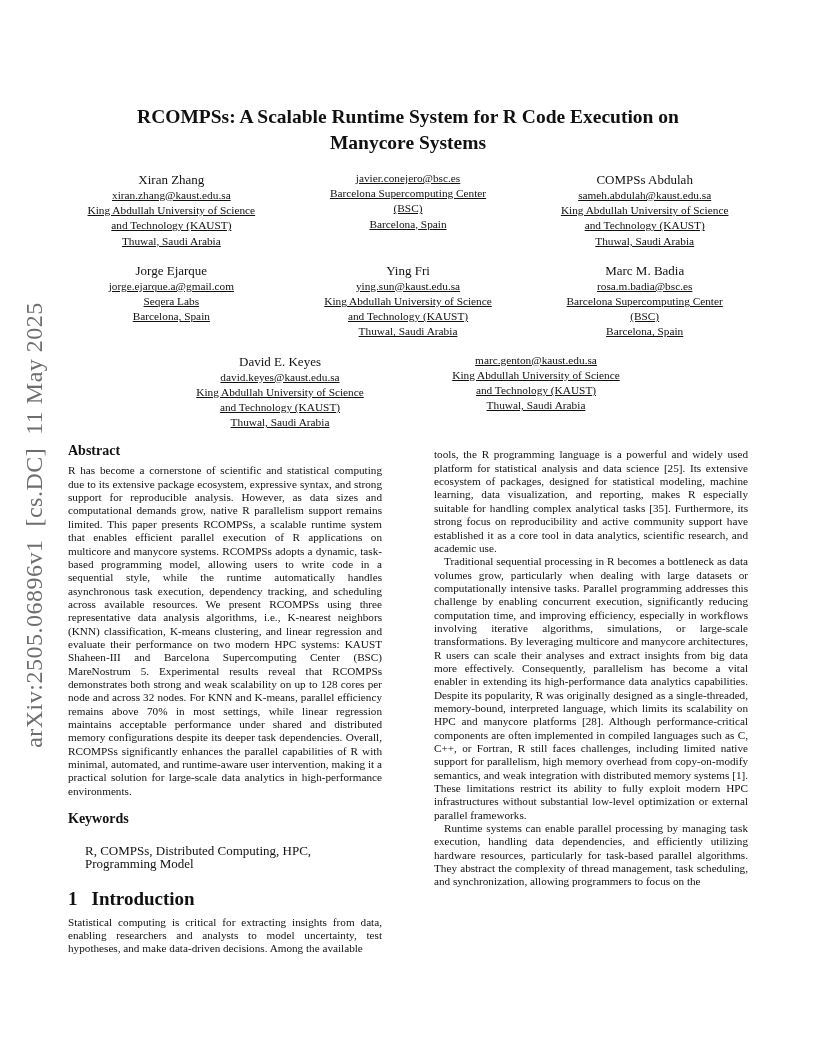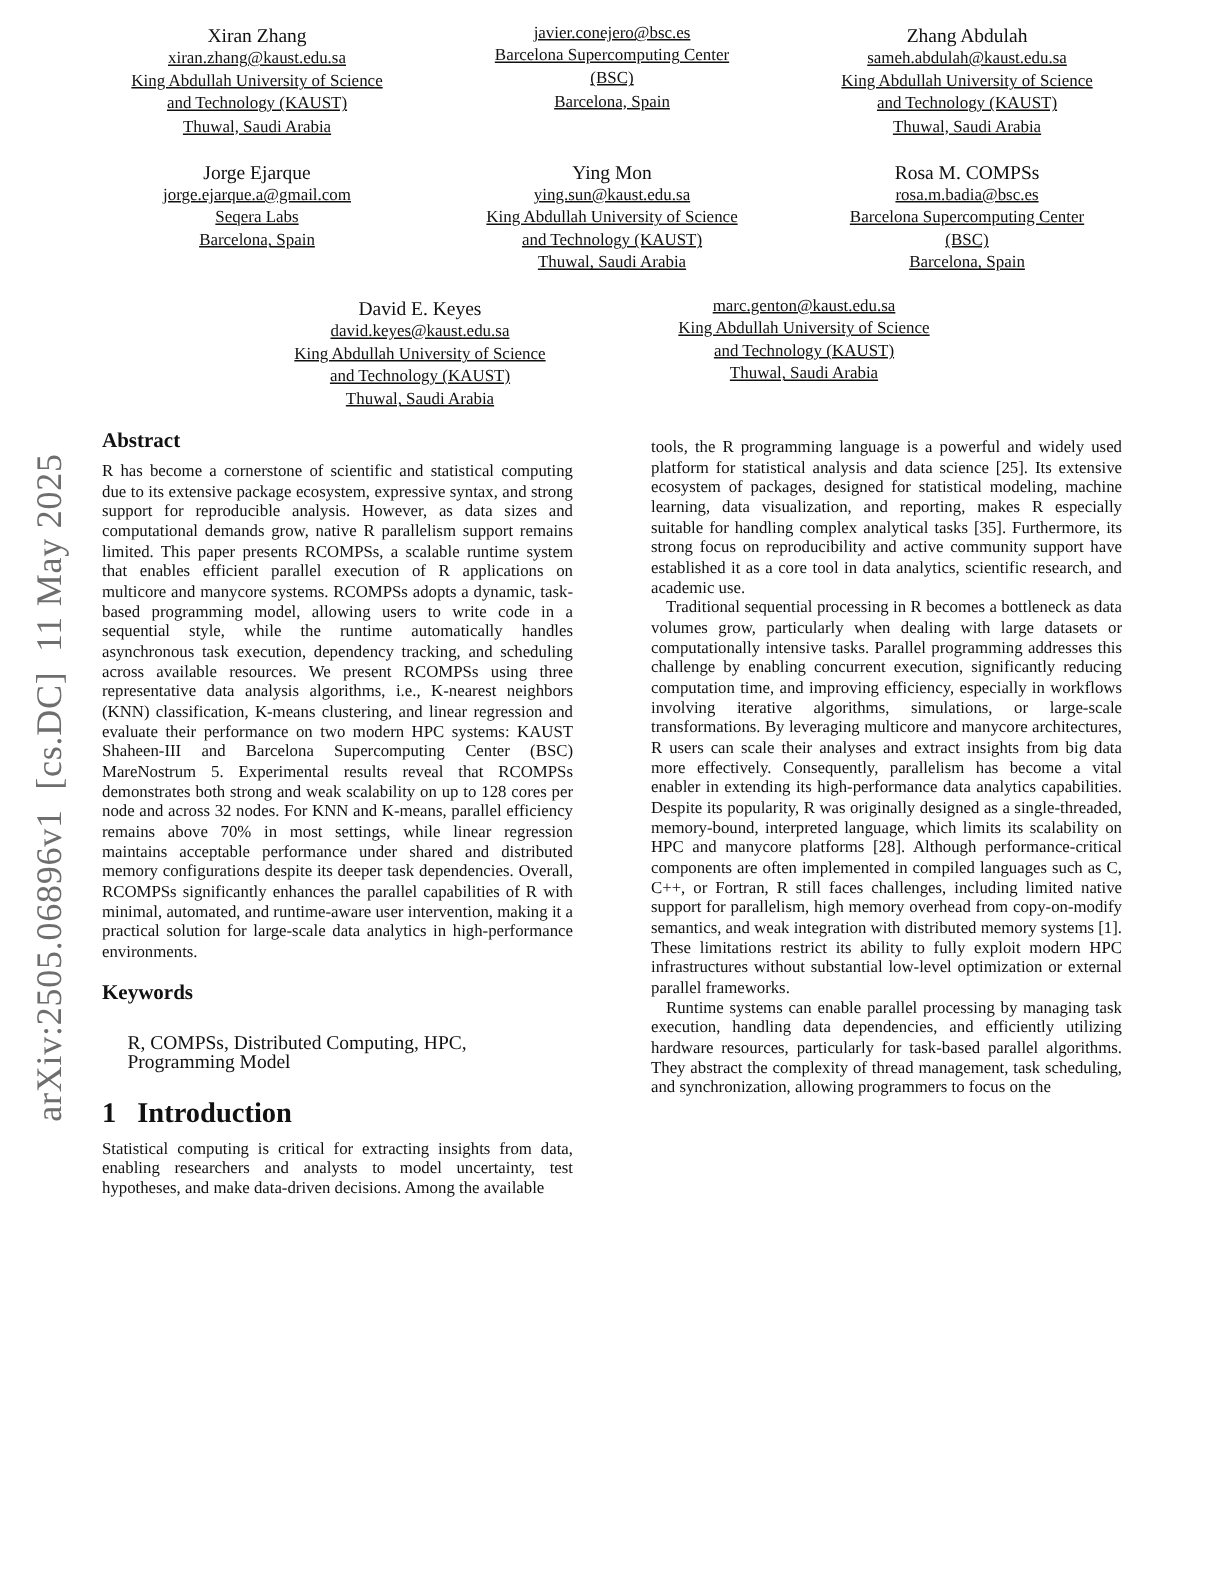--- a/index.html
+++ b/index.html
@@ -82,62 +82,66 @@
   }
   .sec-num { margin-right: 14px; }
 </style>
 </head>
 <body>
 
 <div class="page">
 
   <div class="arxiv-banner">arXiv:2505.06896v1  [cs.DC]  11 May 2025</div>
 
+  <div class="title-block">
+    <div class="title-line">RCOMPSs: A Scalable Runtime System for R Code Execution on</div>
+    <div class="title-line">Manycore Systems</div>
+  </div>
 
   <div class="authors">
 
     <div class="author-row">
       <div class="author-card">
         <div class="a-name">Xiran Zhang</div>
         <div class="a-line">xiran.zhang@kaust.edu.sa</div>
         <div class="a-line">King Abdullah University of Science</div>
         <div class="a-line">and Technology (KAUST)</div>
         <div class="a-line">Thuwal, Saudi Arabia</div>
       </div>
       <div class="author-card">
         <div class="a-line">javier.conejero@bsc.es</div>
         <div class="a-line">Barcelona Supercomputing Center</div>
         <div class="a-line">(BSC)</div>
         <div class="a-line">Barcelona, Spain</div>
       </div>
       <div class="author-card">
-        <div class="a-name">Zhang Abdulah</div>
+        <div class="a-name">COMPSs Abdulah</div>
         <div class="a-line">sameh.abdulah@kaust.edu.sa</div>
         <div class="a-line">King Abdullah University of Science</div>
         <div class="a-line">and Technology (KAUST)</div>
         <div class="a-line">Thuwal, Saudi Arabia</div>
       </div>
     </div>
 
     <div class="author-row">
       <div class="author-card">
         <div class="a-name">Jorge Ejarque</div>
         <div class="a-line">jorge.ejarque.a@gmail.com</div>
         <div class="a-line">Seqera Labs</div>
         <div class="a-line">Barcelona, Spain</div>
       </div>
       <div class="author-card">
-        <div class="a-name">Ying Mon</div>
+        <div class="a-name">Ying Fri</div>
         <div class="a-line">ying.sun@kaust.edu.sa</div>
         <div class="a-line">King Abdullah University of Science</div>
         <div class="a-line">and Technology (KAUST)</div>
         <div class="a-line">Thuwal, Saudi Arabia</div>
       </div>
       <div class="author-card">
-        <div class="a-name">Rosa M. COMPSs</div>
+        <div class="a-name">Marc M. Badia</div>
         <div class="a-line">rosa.m.badia@bsc.es</div>
         <div class="a-line">Barcelona Supercomputing Center</div>
         <div class="a-line">(BSC)</div>
         <div class="a-line">Barcelona, Spain</div>
       </div>
     </div>
 
     <div class="author-row">
       <div class="author-card">
         <div class="a-name">David E. Keyes</div>

